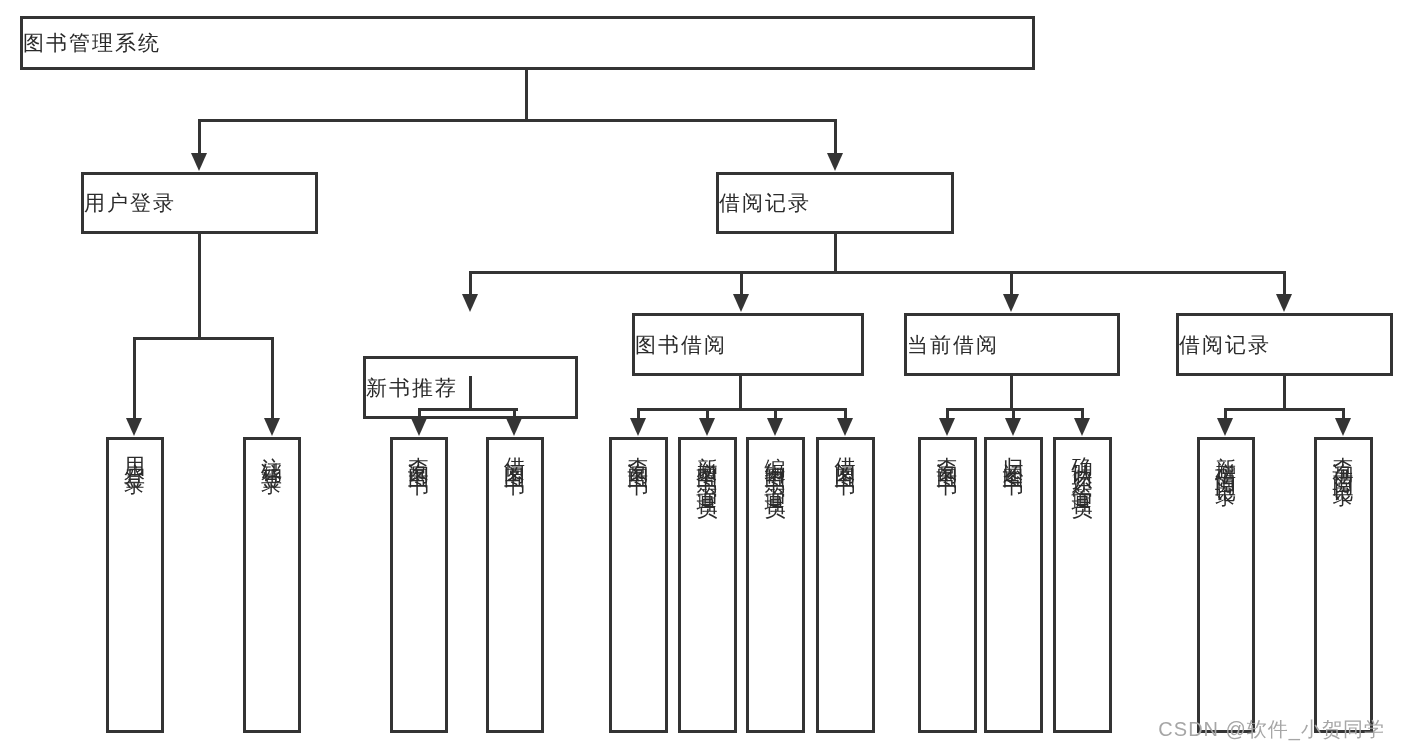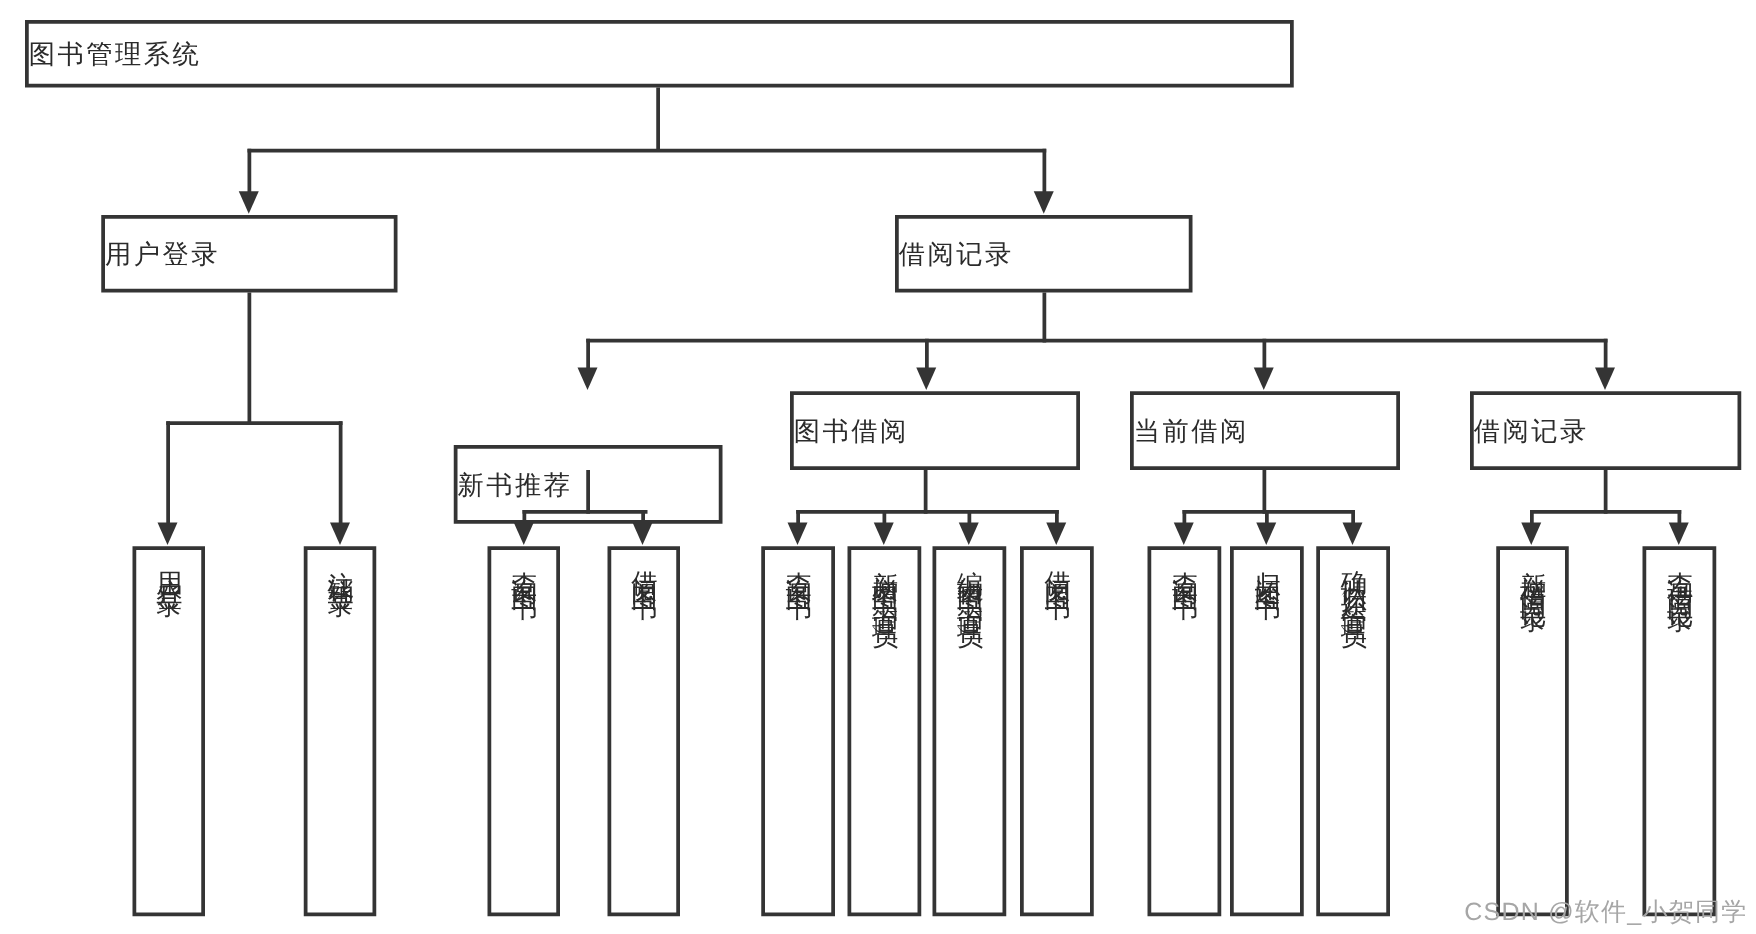--- a/index.html
+++ b/index.html
@@ -22,21 +22,21 @@
   .hline, .vline { position:absolute; background:#343434; }
   .hline { height:3px; }
   .vline { width:3px; }
   .arr {
     position:absolute; width:0; height:0;
     border-left:8px solid transparent;
     border-right:8px solid transparent;
     border-top:18px solid #343434;
   }
   .watermark {
-    position:absolute; top:716px; right:7px;
+    position:absolute; top:716px; right:20px;
     font-size:20px; color:#a6a6a6; letter-spacing:1px;
   }
 </style>
 </head>
 <body>
 
 <div class="stage">
 
   <div class="node" style="left:20px; top:16px; width:1015px; height:54px;">
     <span>图书管理系统</span>

